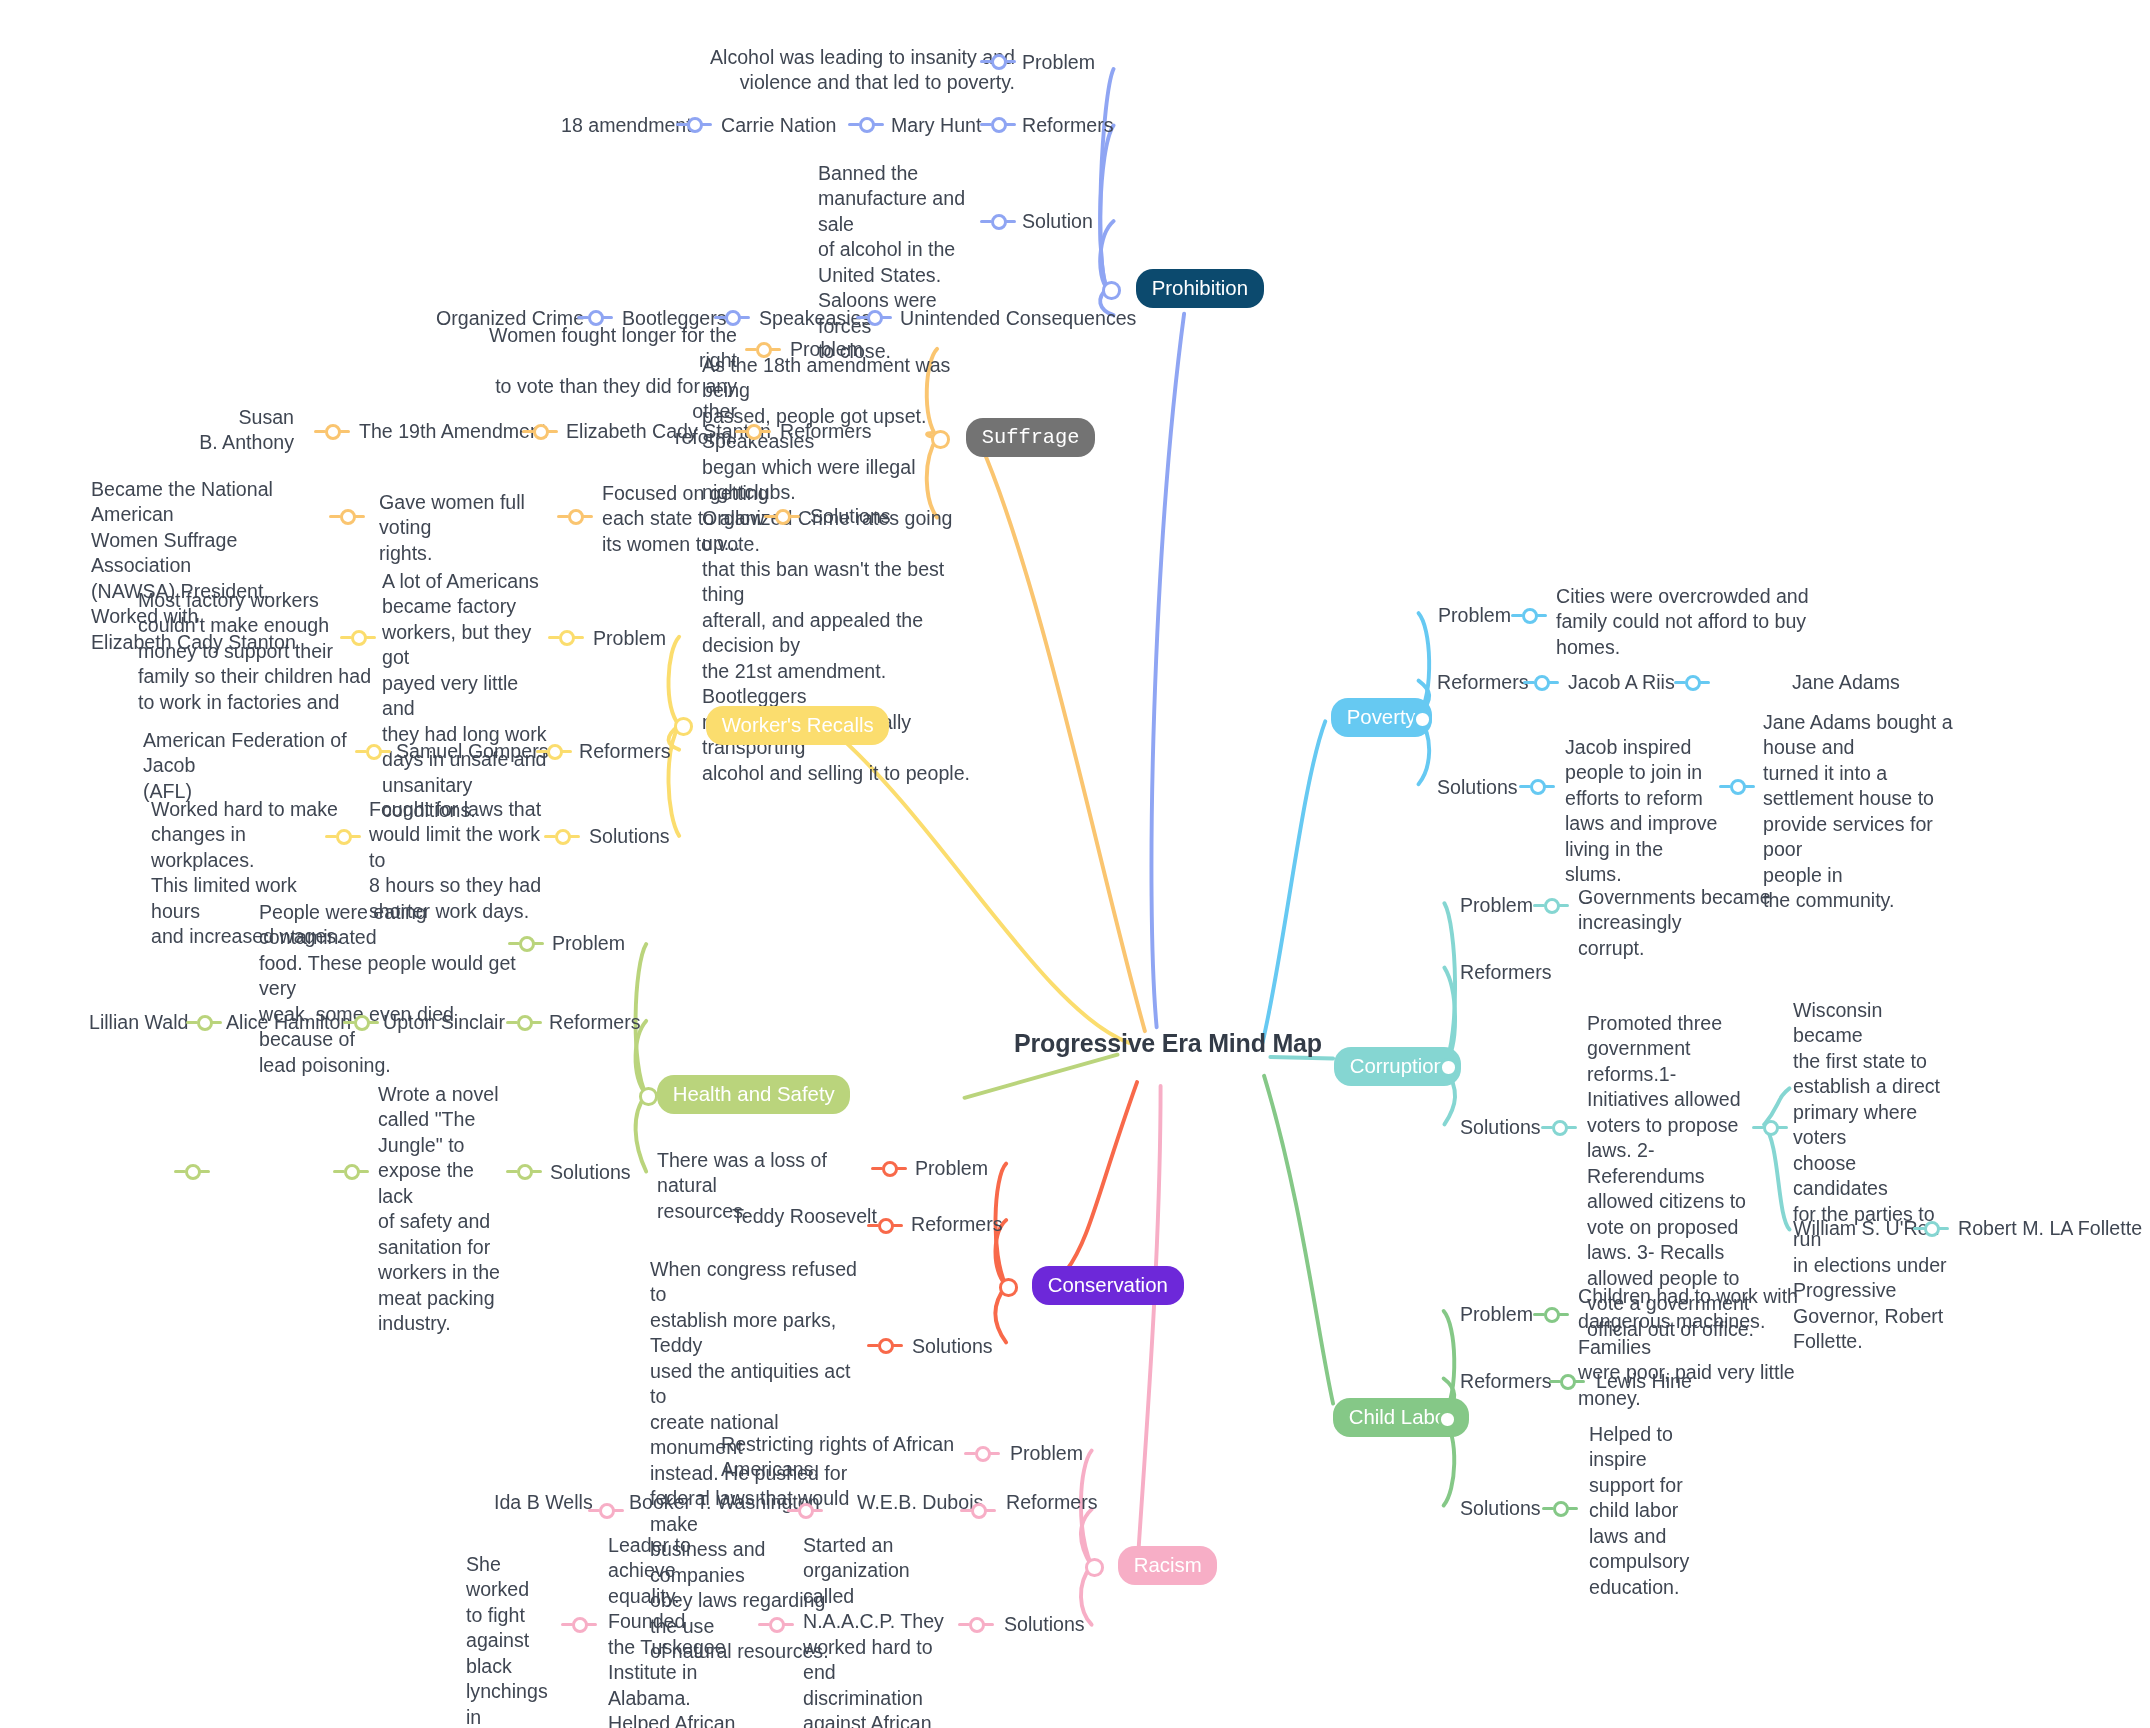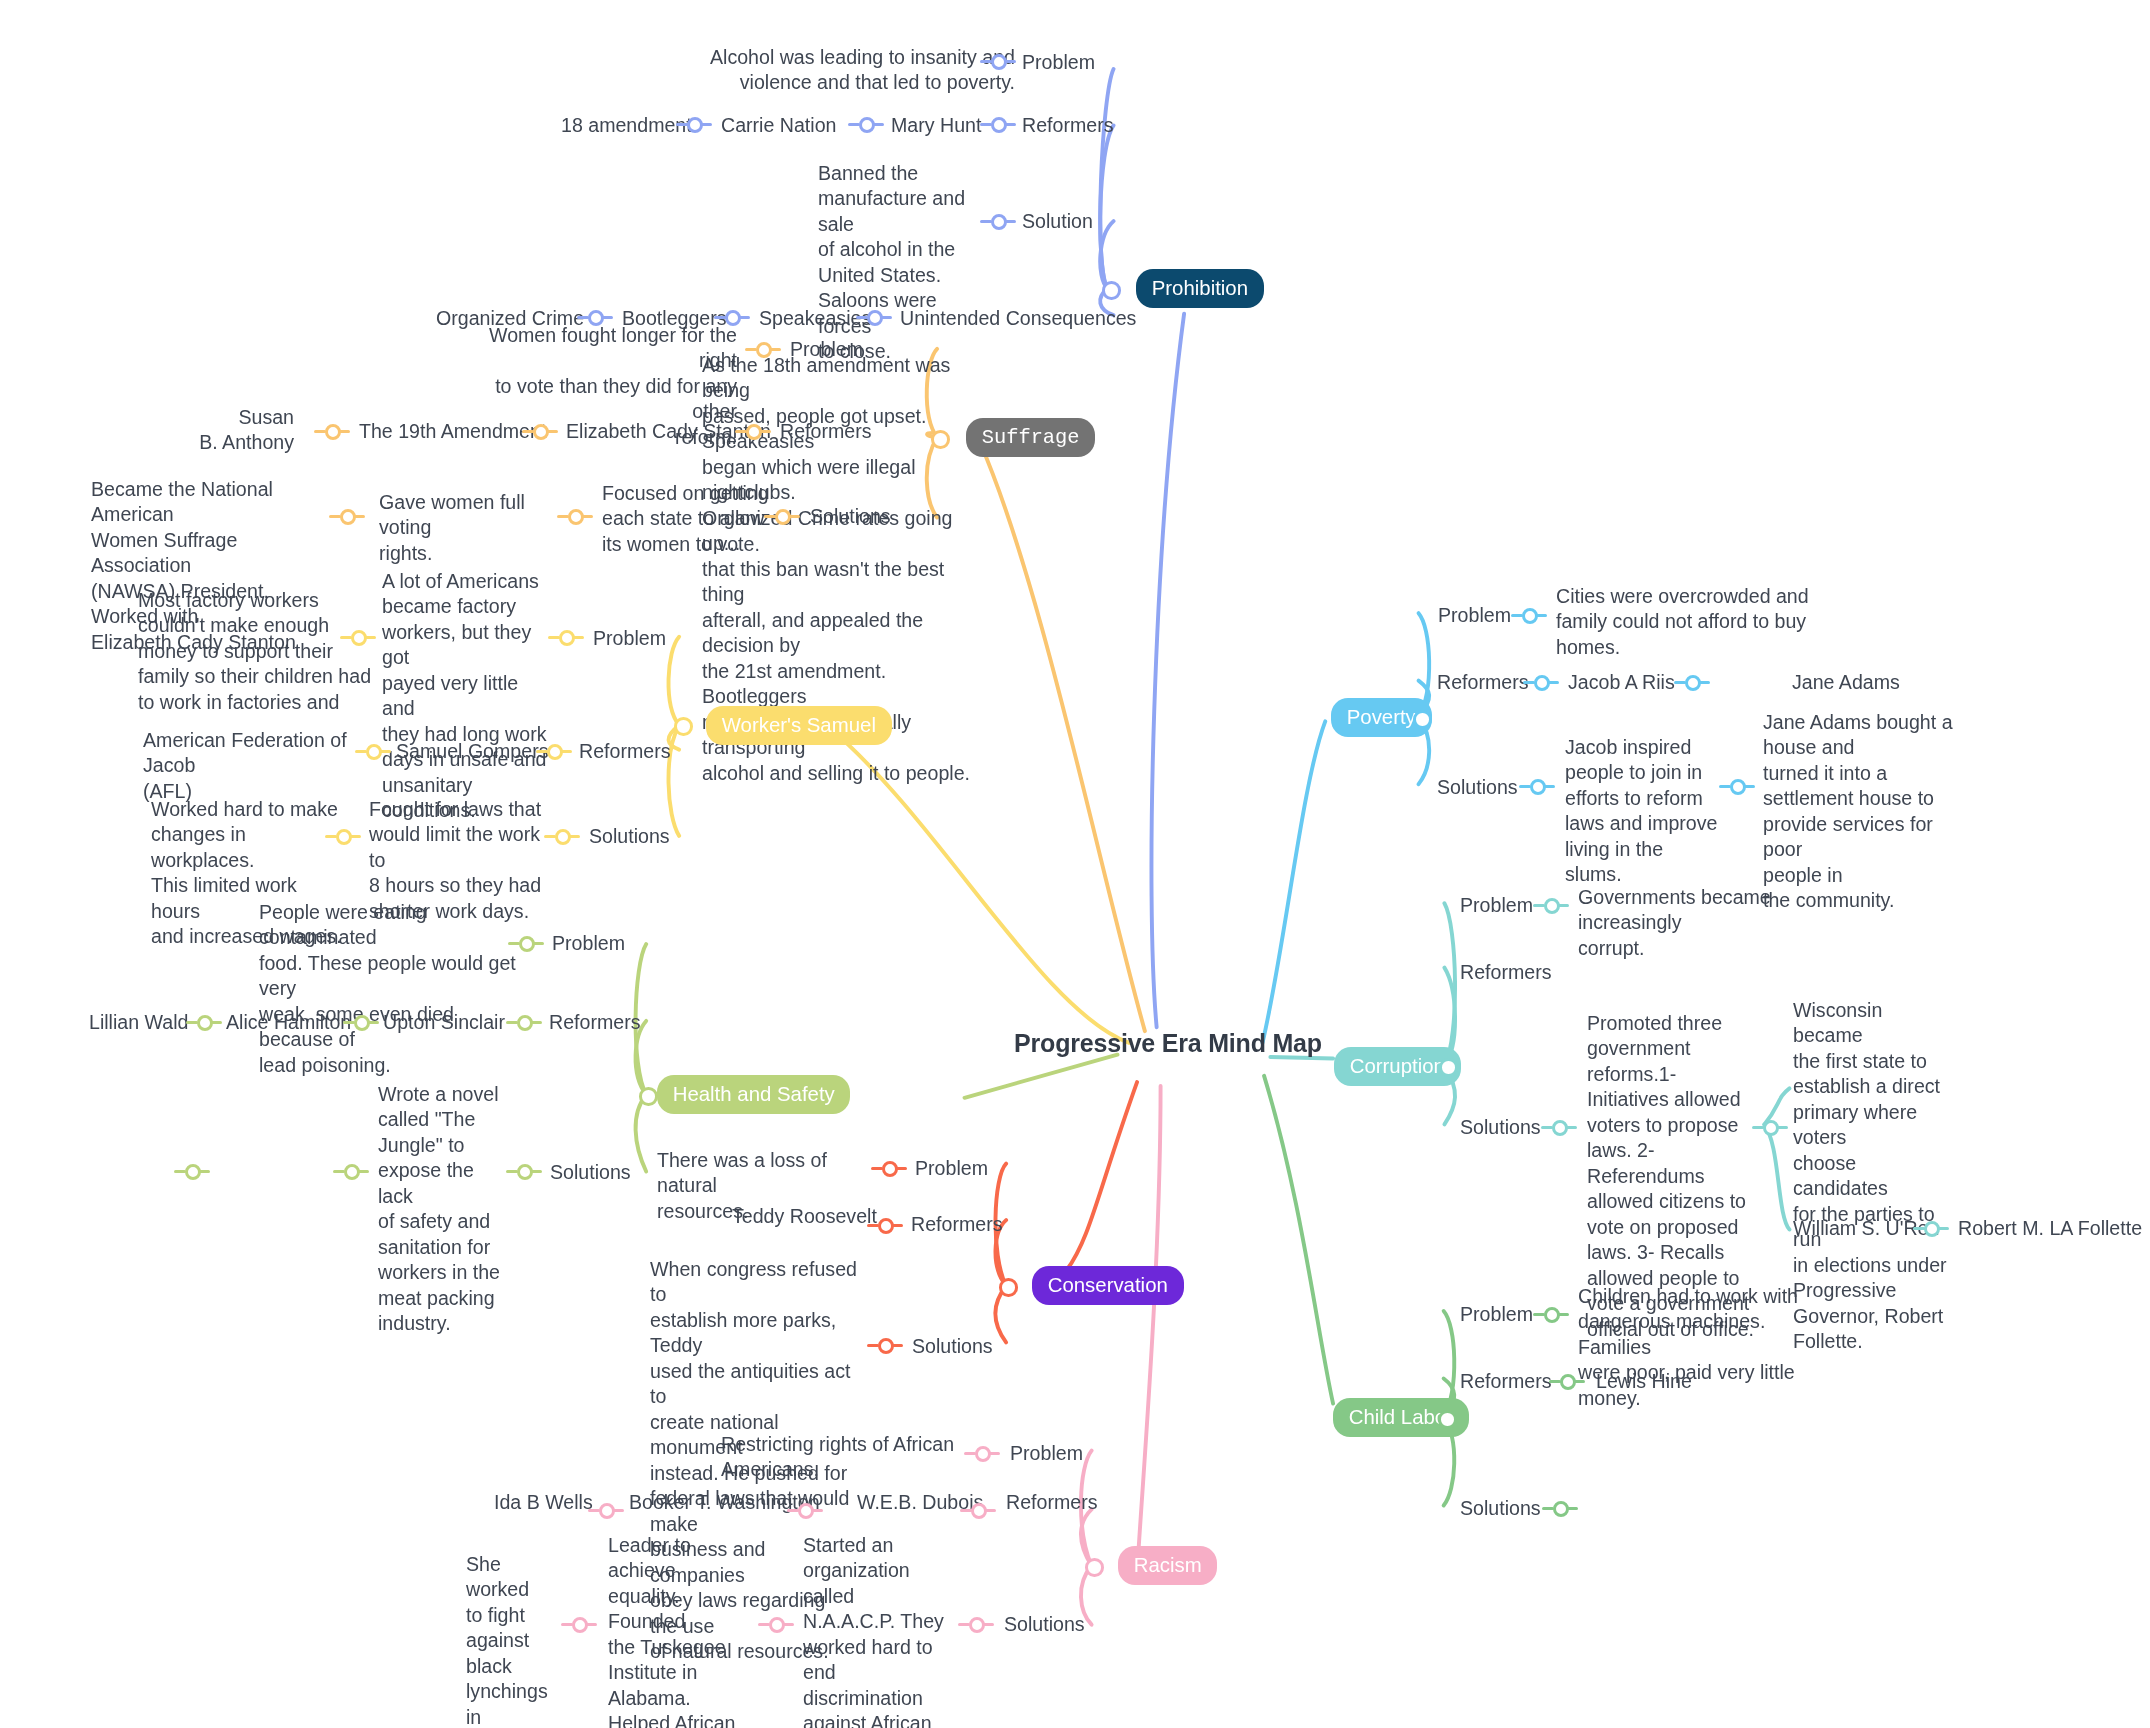--- a/index.html
+++ b/index.html
@@ -268,21 +268,21 @@
   <div class="leaf l" style="left:602px;top:481px;width:172px;">Focused on getting
 each state to allow
 its women to vote.</div>
   <div class="conn" style="left:764px;top:506px;color:#FAC570;">
     <span class="bar a"></span>
       <span class="ring"></span>
       <span class="bar b"></span>
   </div>
   <div class="leaf l" style="left:810px;top:504px;width:157px;">Solutions</div>
 
-  <div class="pill" style="left:706px;top:706px;background:#FBDD6E;">Worker's Samuel</div>
+  <div class="pill" style="left:706px;top:706px;background:#FBDD6E;">Worker's Recalls</div>
   <div class="hubring" style="left:674px;top:717px;color:#FBDD6E;"></div>
 
   <div class="leaf l" style="left:138px;top:588px;width:235px;">Most factory workers
 couldn't make enough
 money to support their
 family so their children had
 to work in factories and</div>
   <div class="conn" style="left:340px;top:627px;color:#FBDD6E;">
     <span class="bar a"></span>
       <span class="ring"></span>
@@ -630,15 +630,22 @@
       <span class="bar b"></span>
   </div>
   <div class="leaf l" style="left:1596px;top:1369px;width:157px;">Lewis Hine</div>
 
   <div class="leaf l" style="left:1460px;top:1496px;width:125px;">Solutions</div>
   <div class="conn" style="left:1542px;top:1498px;color:#85C887;">
     <span class="bar a"></span>
       <span class="ring"></span>
       <span class="bar b"></span>
   </div>
+  <div class="leaf l" style="left:1589px;top:1422px;width:125px;">Helped to
+inspire
+support for
+child labor
+laws and
+compulsory
+education.</div>
 
 </div>
 
 
 </body></html>

